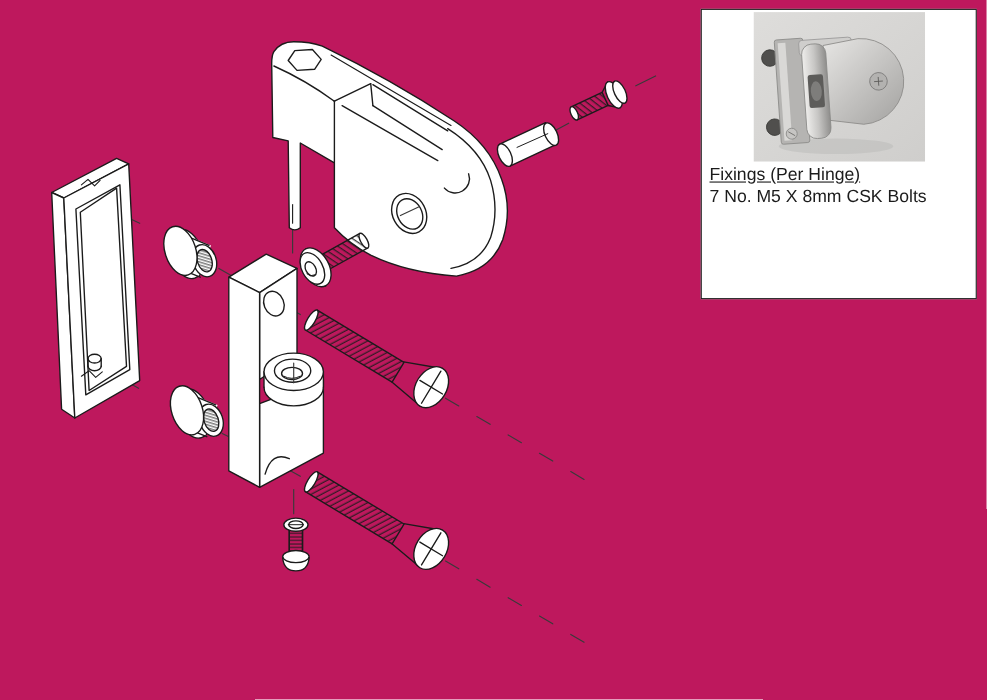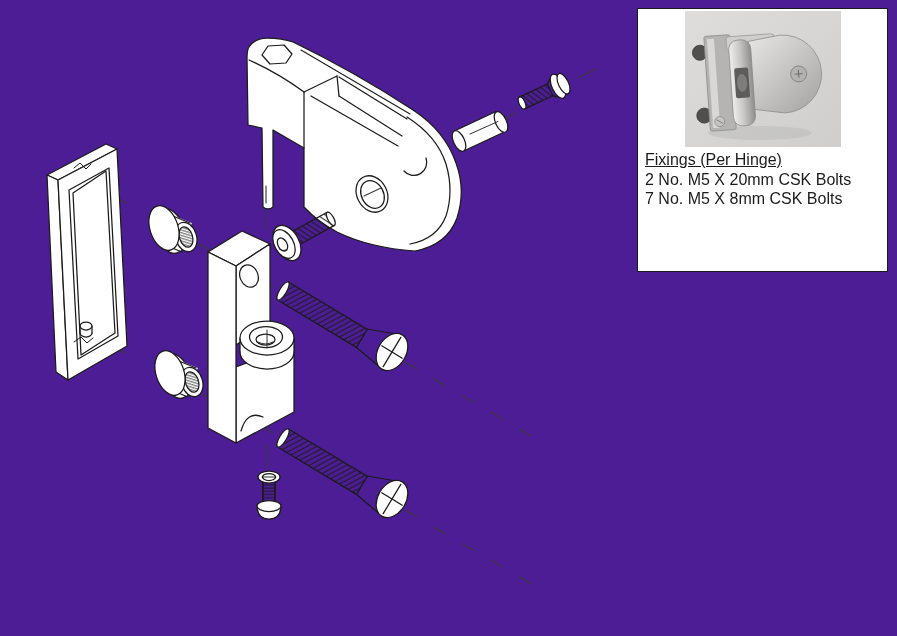--- a/index.html
+++ b/index.html
@@ -1,16 +1,16 @@
 <!DOCTYPE html>
 <html><head>
 <meta charset="utf-8">
 <style>
   html,body{margin:0;padding:0;background:#ffffff;}
-  .stage{position:relative;width:897px;height:636px;background:#4c1d95;overflow:hidden;
+  .stage{position:relative;width:897px;height:636px;background:#be185d;overflow:hidden;
          font-family:"Liberation Sans", sans-serif;}
   .drawing{position:absolute;left:0;top:0;}
   .fixings-box{position:absolute;left:637px;top:8px;width:251px;height:264px;
                border:1.6px solid #1b1b1b;background:#fff;box-sizing:border-box;}
   .photo{display:block;margin:2px auto 0 auto;}
   .fixings-text{padding:3px 6px 0 7px;color:#1b1b1b;}
   .fixings-title{font-size:16px;line-height:19.5px;text-decoration:underline;}
   .fix-line{font-size:16px;line-height:19.5px;white-space:nowrap;}
   svg line, svg path, svg ellipse, svg rect, svg polyline, svg polygon{vector-effect:non-scaling-stroke;}
 </style>
@@ -220,18 +220,17 @@
         <rect x="50" y="56" width="14" height="30" rx="2" fill="#5d5c5a"></rect>
         <ellipse cx="57" cy="71" rx="5" ry="9" fill="#7e7d7b"></ellipse>
         <circle cx="114" cy="66" r="8" fill="#b3b2b0" stroke="#7c7b79"></circle>
         <path d="M110,66 L118,66 M114,62 L114,70" stroke="#5c5b59"></path>
         <circle cx="32" cy="108" r="5" fill="#c6c5c3" stroke="#8a8a88"></circle>
         <line x1="29" y1="106" x2="35" y2="110" stroke="#6c6b69"></line>
       </g>
     </svg>
     <div class="fixings-text">
       <div class="fixings-title">Fixings (Per Hinge)</div>
-      <div class="fix-line">2 No. M5 X 20mm CSK Bolts</div>
       <div class="fix-line">7 No. M5 X 8mm CSK Bolts</div>
     </div>
   </div>
 
 </div>
 
 </body></html>

